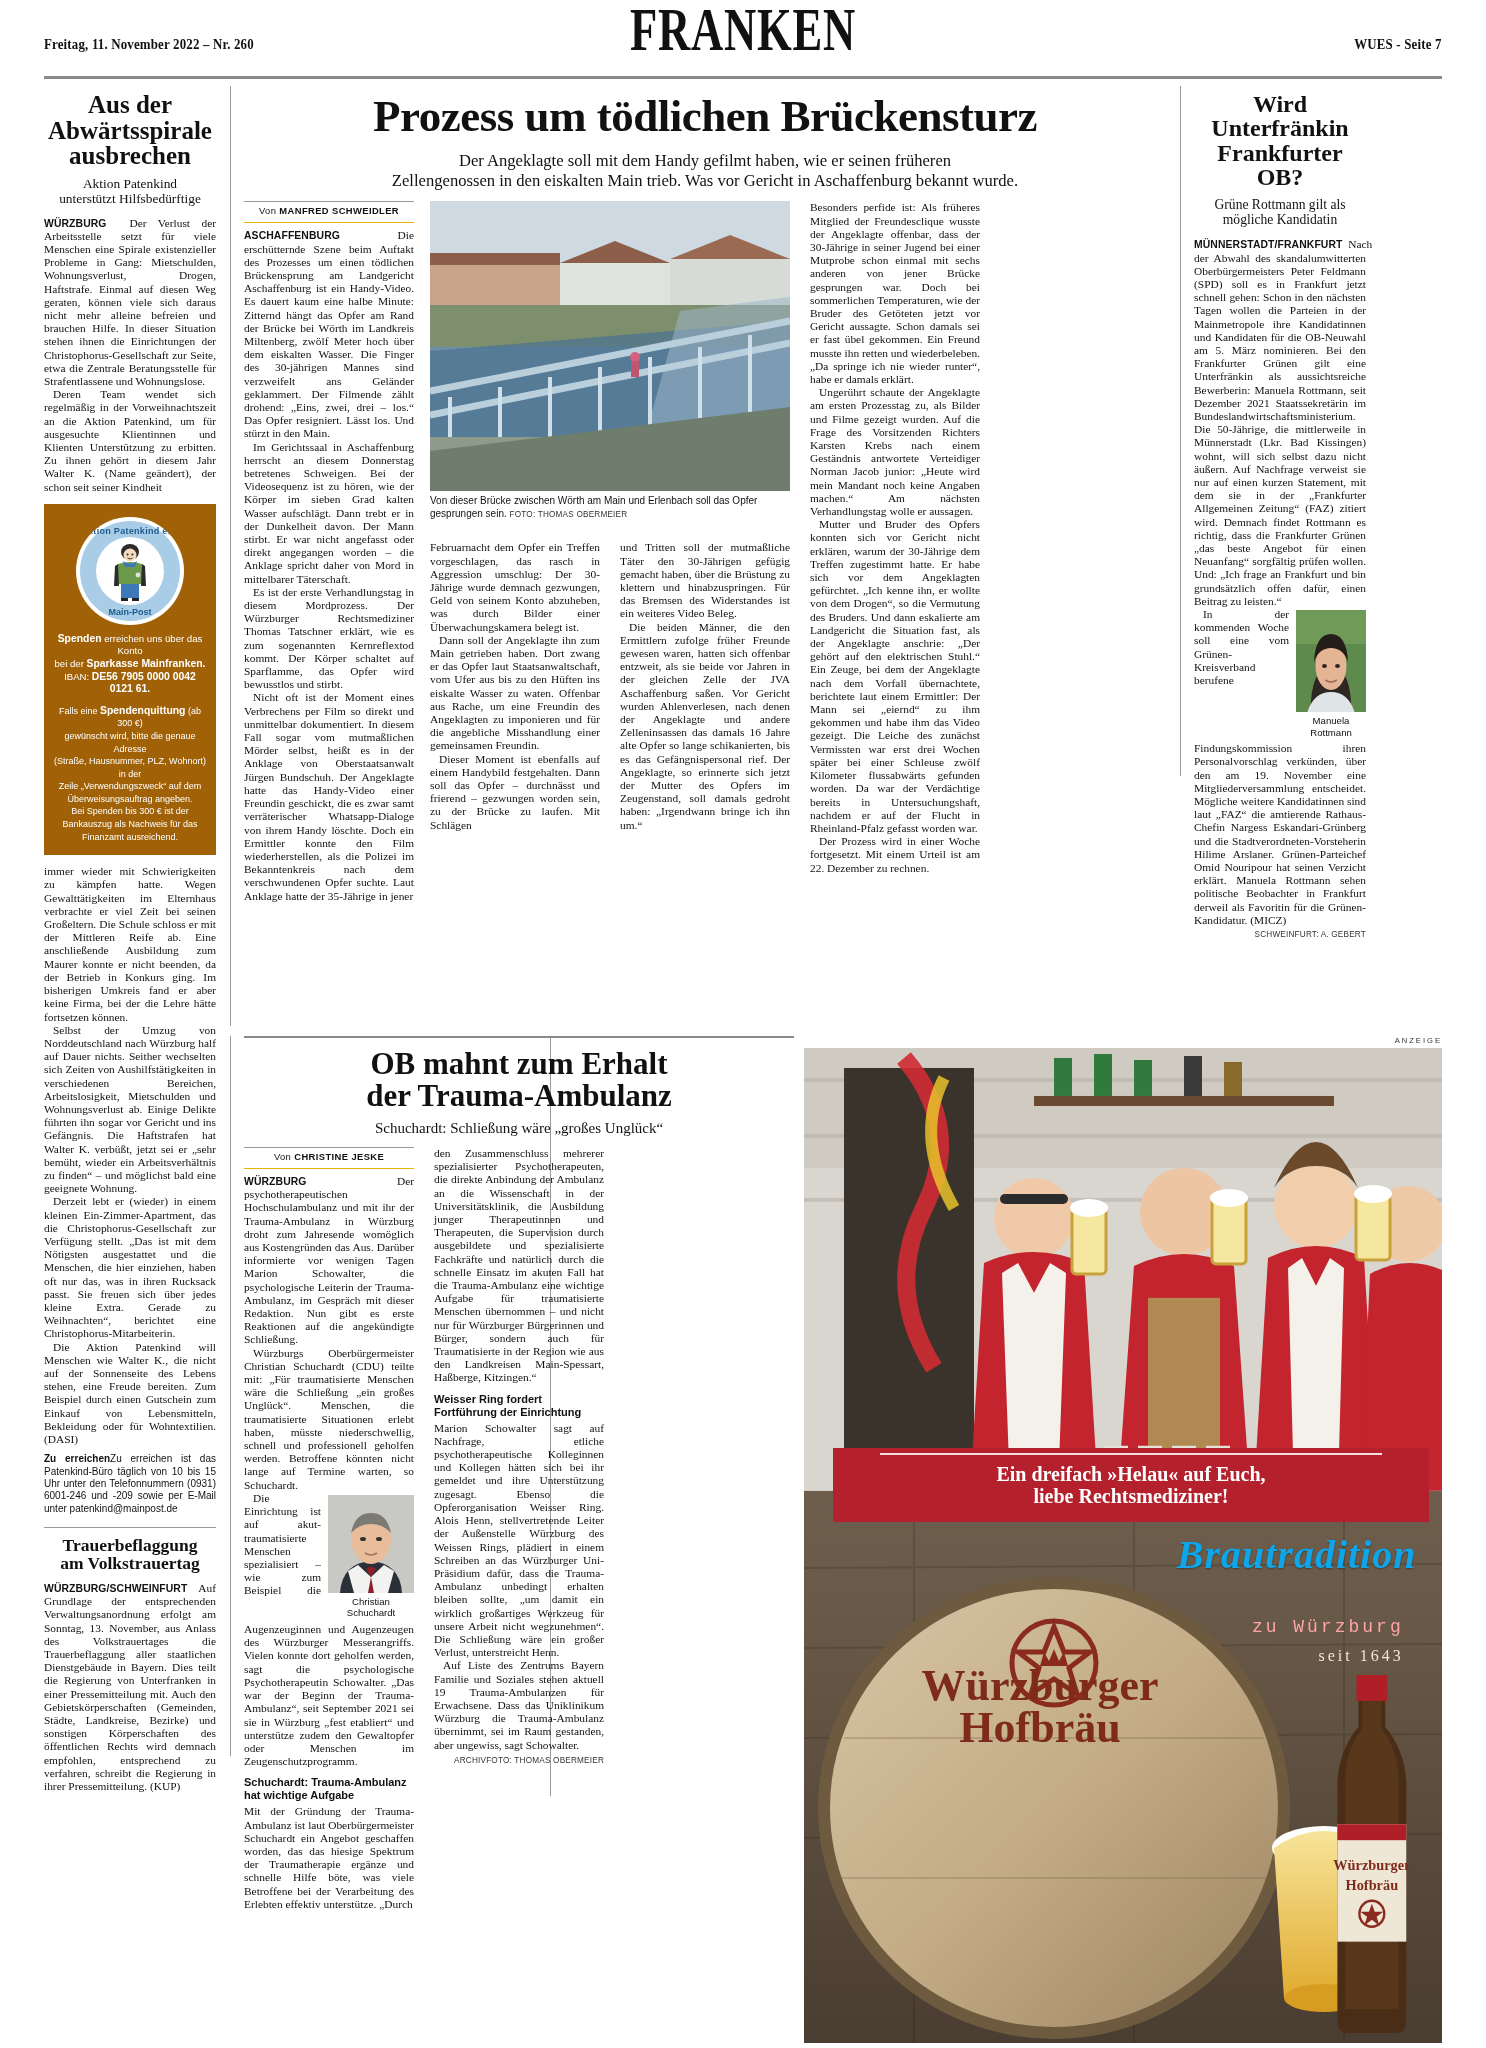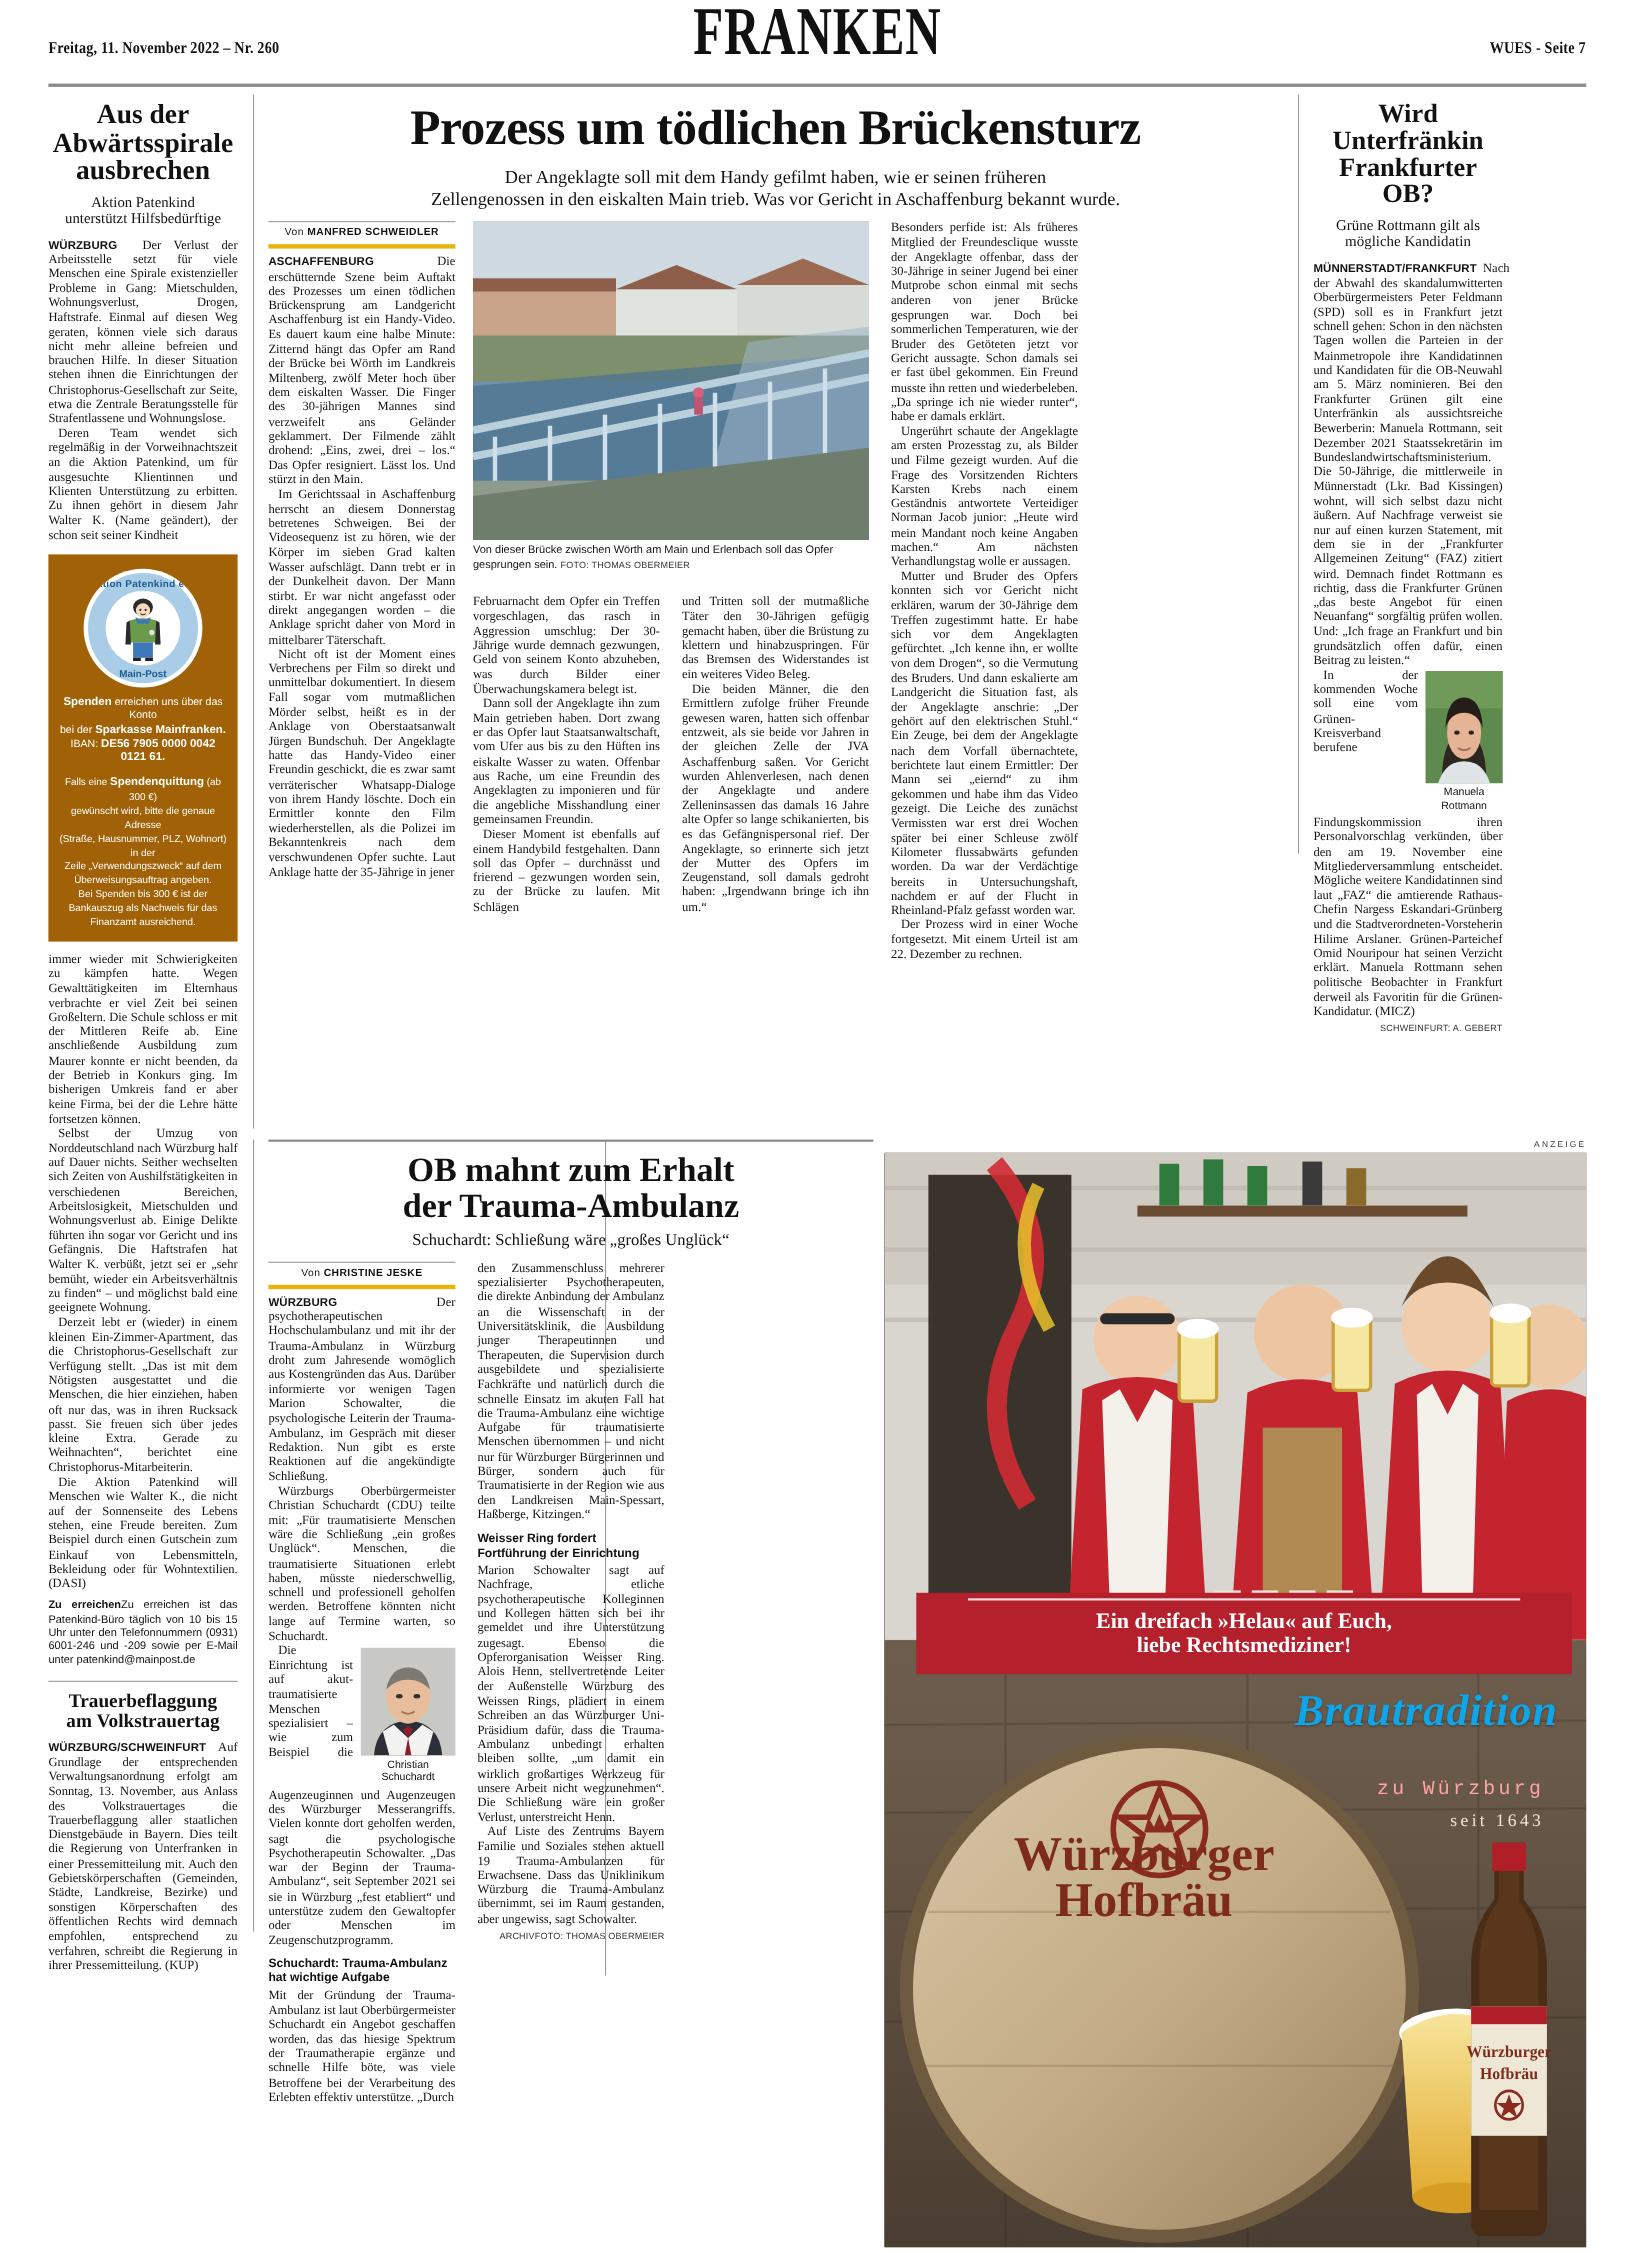--- a/index.html
+++ b/index.html
@@ -54,21 +54,21 @@
   .sub-serif{font-family:"Liberation Serif", serif;font-weight:400;text-align:center;line-height:1.12;margin:0;}
 
   .kicker-rule{height:2px;background:#8a8a8a;margin:0 0 9px 0;}
   .thin-rule{height:1px;background:#9a9a9a;margin:9px 0 8px 0;}
 
   .byline{
     font-family:"Liberation Sans", sans-serif;font-size:9.4px;letter-spacing:.4px;
     text-align:center;margin:0;padding:3px 0 6px;
   }
   .byline b{font-weight:700;}
-  .byline-rules{border-top:1px solid #9a9a9a;border-bottom:4px solid #eab308;}
+  .byline-rules{border-top:1px solid #9a9a9a;border-bottom:1px solid #eab308;}
 
   
   .photo{background:#cfd6d8;position:relative;overflow:hidden;}
   .cap{
     font-family:"Liberation Sans", sans-serif;font-size:10px;line-height:12.4px;
     margin:4px 0 0 0;text-align:left;
   }
   .credit{font-family:"Liberation Sans", sans-serif;font-size:8.2px;letter-spacing:.2px;color:#333;}
 
   
@@ -207,20 +207,21 @@
       <div class="hl-serif" style="font-size:45px;letter-spacing:-.5px;margin-top:8px;">Prozess um tödlichen Brückensturz</div>
       <div class="sub-serif" style="font-size:16.6px;white-space:pre-line;margin-top:11px;line-height:1.22;">Der Angeklagte soll mit dem Handy gefilmt haben, wie er seinen früheren
 Zellengenossen in den eiskalten Main trieb. Was vor Gericht in Aschaffenburg bekannt wurde.</div>
 
       <div style="position:relative;margin-top:10px;height:660px;">
 
         <div style="position:absolute;left:0;width:170px;">
           <div class="byline byline-rules"><span>Von </span><b>MANFRED SCHWEIDLER</b></div>
           <p class="body-txt noind" style="margin-top:6px;"><span class="dateline">ASCHAFFENBURG</span>&nbsp;&nbsp;<span>Die erschütternde Szene beim Auftakt des Prozesses um einen tödlichen Brückensprung am Landgericht Aschaffenburg ist ein Handy-Video. Es dauert kaum eine halbe Minute: Zitternd hängt das Opfer am Rand der Brücke bei Wörth im Landkreis Miltenberg, zwölf Meter hoch über dem eiskalten Wasser. Die Finger des 30-jährigen Mannes sind verzweifelt ans Geländer geklammert. Der Filmende zählt drohend: „Eins, zwei, drei – los.“ Das Opfer resigniert. Lässt los. Und stürzt in den Main.</span></p>
           <p class="body-txt">Im Gerichtssaal in Aschaffenburg herrscht an diesem Donnerstag betretenes Schweigen. Bei der Videosequenz ist zu hören, wie der Körper im sieben Grad kalten Wasser aufschlägt. Dann trebt er in der Dunkelheit davon. Der Mann stirbt. Er war nicht angefasst oder direkt angegangen worden – die Anklage spricht daher von Mord in mittelbarer Täterschaft.</p>
+          <p class="body-txt">Es ist der erste Verhandlungstag in diesem Mordprozess. Der Würzburger Rechtsmediziner Thomas Tatschner erklärt, wie es zum sogenannten Kernreflextod kommt. Der Körper schaltet auf Sparflamme, das Opfer wird bewusstlos und stirbt.</p>
           <p class="body-txt">Nicht oft ist der Moment eines Verbrechens per Film so direkt und unmittelbar dokumentiert. In diesem Fall sogar vom mutmaßlichen Mörder selbst, heißt es in der Anklage von Oberstaatsanwalt Jürgen Bundschuh. Der Angeklagte hatte das Handy-Video einer Freundin geschickt, die es zwar samt verräterischer Whatsapp-Dialoge von ihrem Handy löschte. Doch ein Ermittler konnte den Film wiederherstellen, als die Polizei im Bekanntenkreis nach dem verschwundenen Opfer suchte. Laut Anklage hatte der 35-Jährige in jener</p>
         </div>
 
         <div style="position:absolute;left:186px;width:360px;">
           <div class="photo" style="height:290px;">
             <svg viewBox="0 0 360 290" preserveAspectRatio="none" style="width:100%;height:100%;display:block;">
               <rect width="360" height="290" fill="#9fb7c9"></rect>
               <rect x="0" y="0" width="360" height="96" fill="#cfd9e2"></rect>
               <rect x="0" y="60" width="130" height="50" fill="#c9a48a"></rect>
               <rect x="0" y="52" width="130" height="12" fill="#8d5f4a"></rect>

